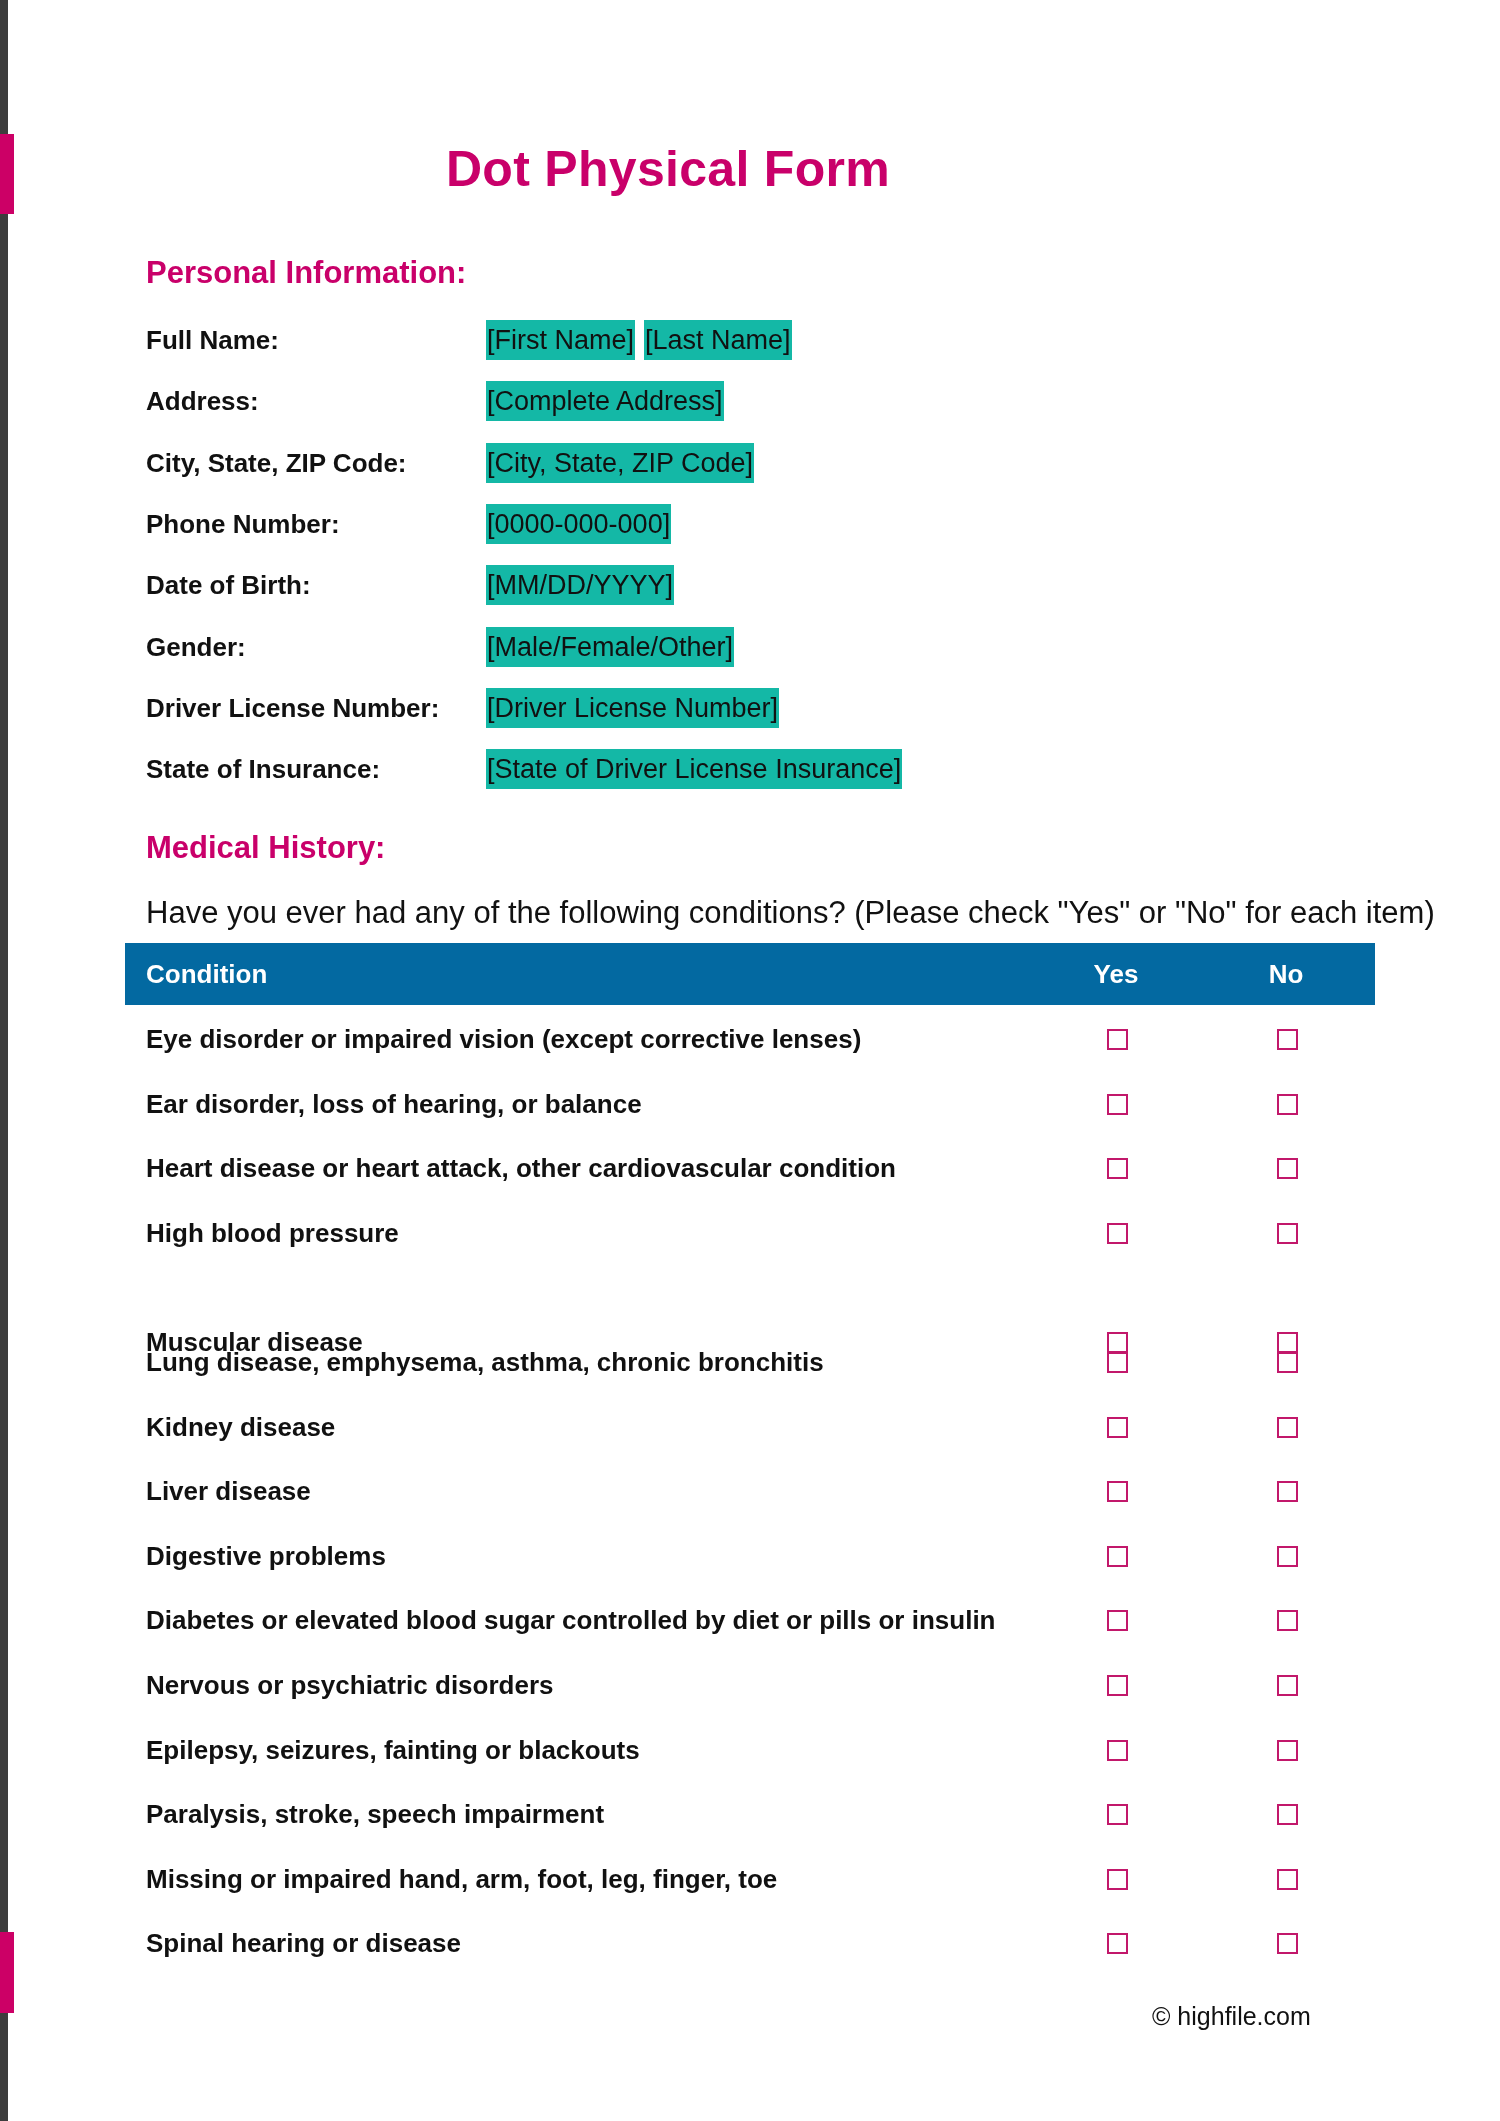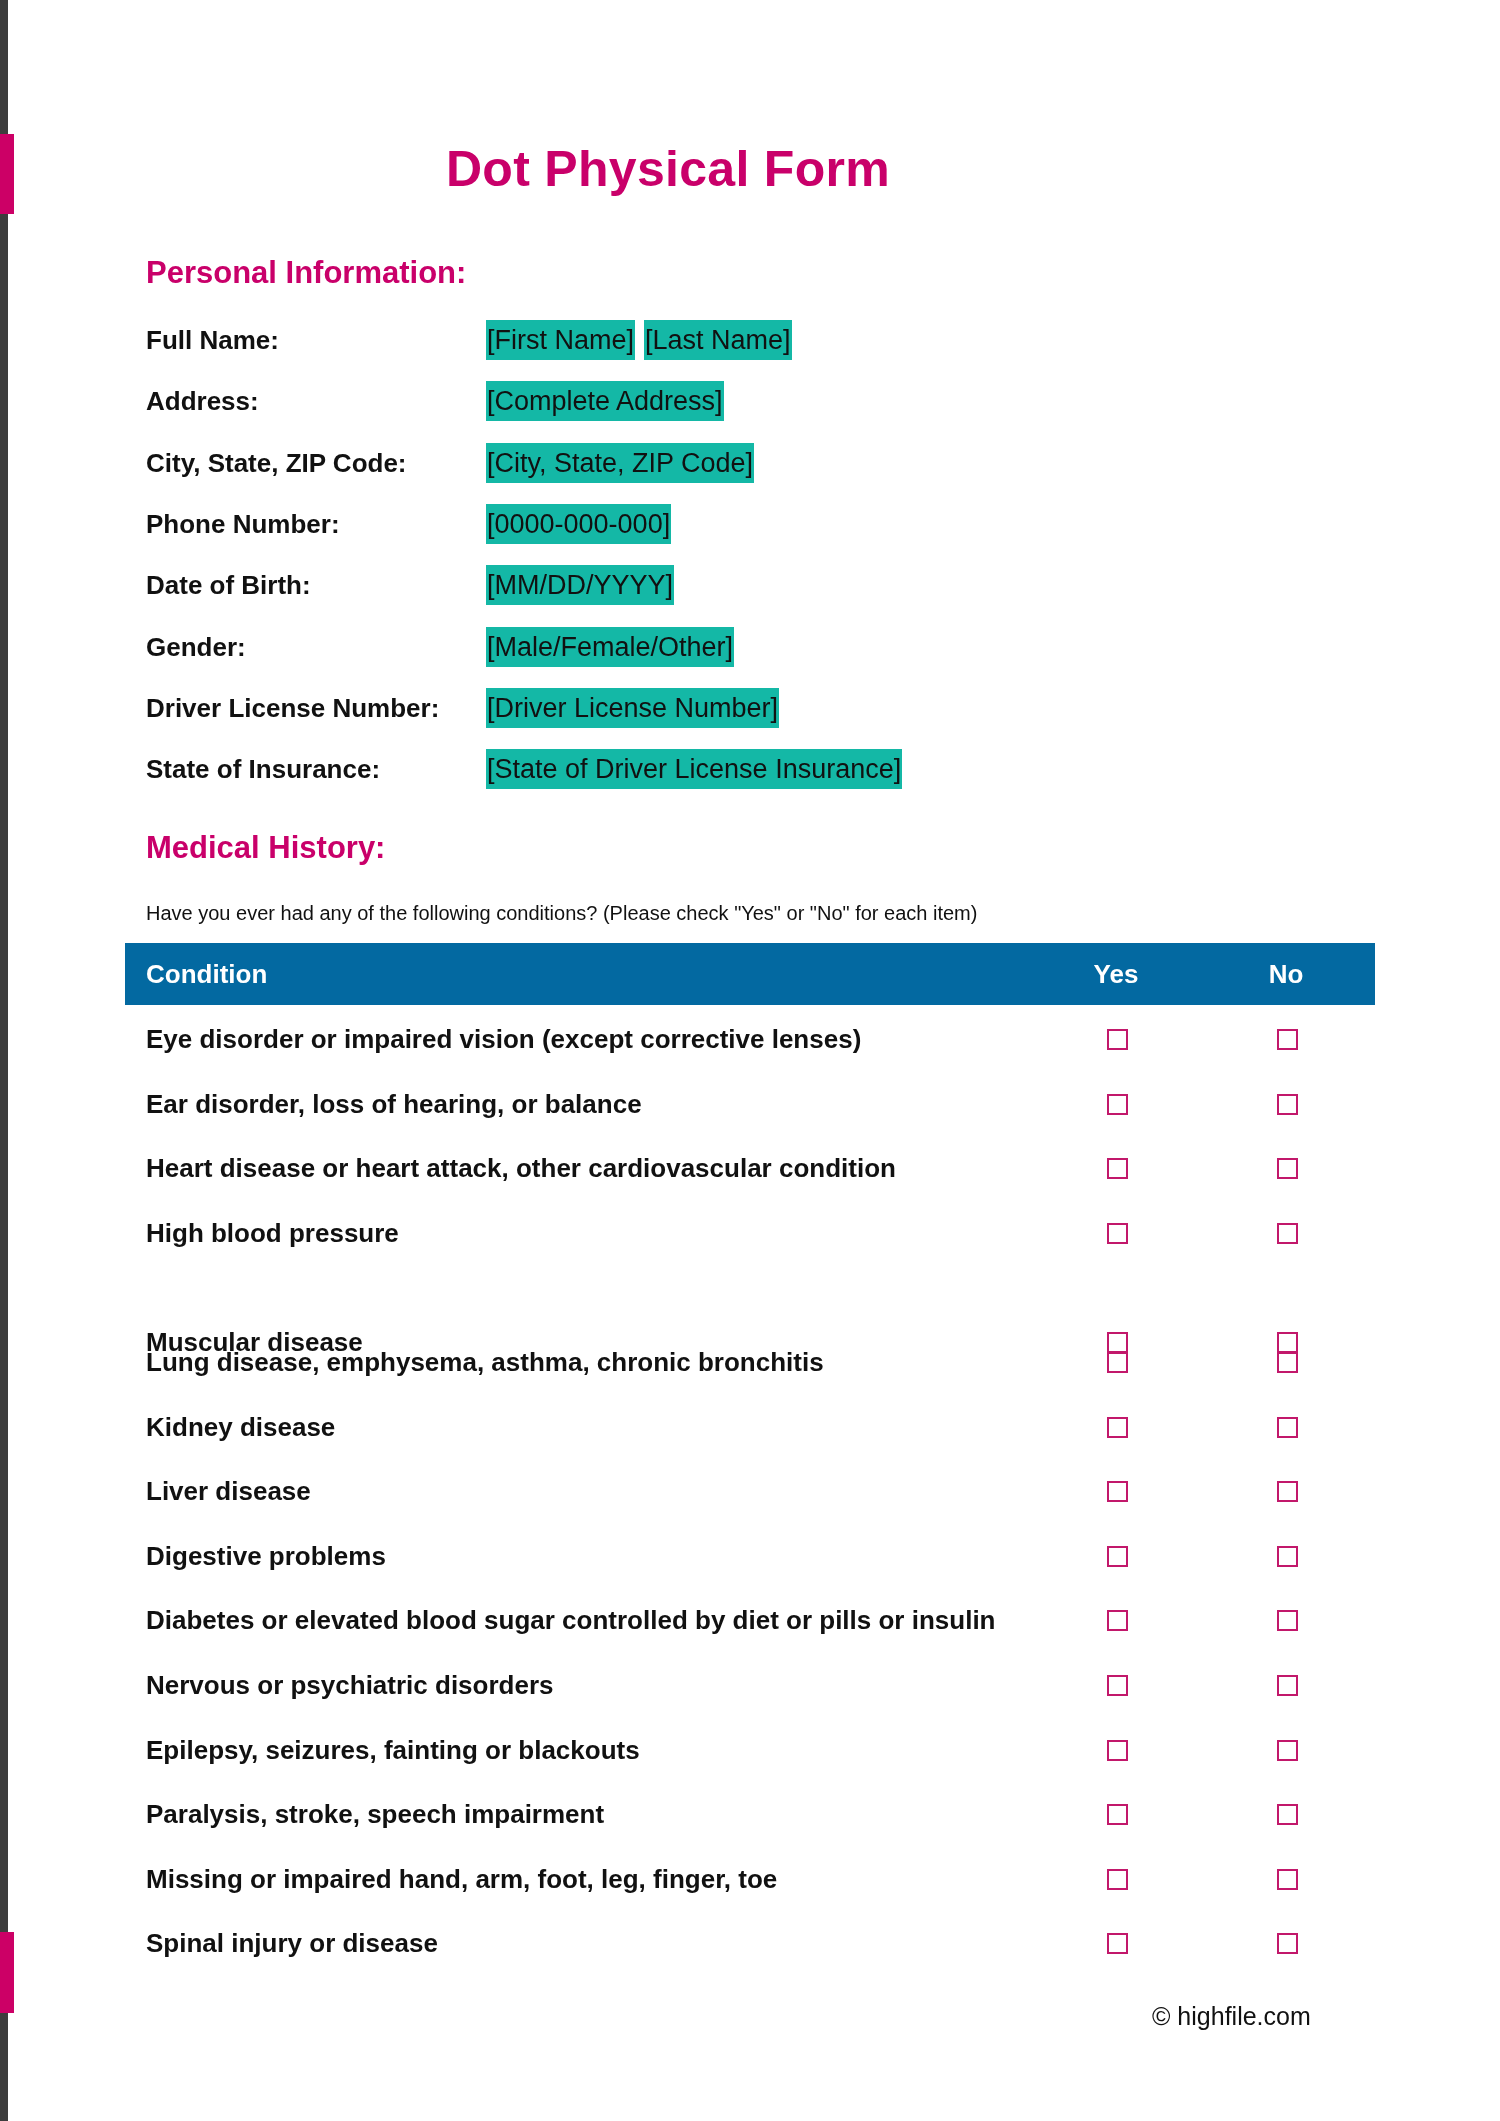--- a/index.html
+++ b/index.html
@@ -26,21 +26,21 @@
   .field-label {
     position: absolute; left: 0; top: 0; font-size: 26px; font-weight: bold; line-height: 40px;
   }
   .field-value {
     position: absolute; left: 340px; top: 0; font-size: 27px; line-height: 40px;
     display: flex; gap: 9px;
   }
   .field-value span { background: #14b8a6; padding: 0 1px; }
 
   .intro {
-    position: absolute; left: 146px; top: 893px; font-size: 20px; line-height: 40px;
+    position: absolute; left: 146px; top: 893px; font-size: 31px; line-height: 40px;
   }
   .table-header {
     position: absolute; left: 125px; top: 943px; width: 1250px; height: 62px;
     background: #0369a1; color: #ffffff; font-weight: bold; font-size: 26px;
   }
   .table-header span { position: absolute; top: 0; line-height: 62px; }
   .th-condition { left: 21px; }
   .th-yes { left: 966px; width: 50px; text-align: center; }
   .th-no { left: 1136px; width: 50px; text-align: center; }
 
@@ -197,19 +197,19 @@
       <div class="cond-label">Paralysis, stroke, speech impairment</div>
       <div class="checkbox cb-yes"></div>
       <div class="checkbox cb-no"></div>
     </div>
     <div class="cond-row" style="top: 1853.8px;">
       <div class="cond-label">Missing or impaired hand, arm, foot, leg, finger, toe</div>
       <div class="checkbox cb-yes"></div>
       <div class="checkbox cb-no"></div>
     </div>
     <div class="cond-row" style="top: 1918.4px;">
-      <div class="cond-label">Spinal injury or disease</div>
+      <div class="cond-label">Spinal hearing or disease</div>
       <div class="checkbox cb-yes"></div>
       <div class="checkbox cb-no"></div>
     </div>
   </div>
 
 <div class="footer">© highfile.com</div>
 
 </body></html>

